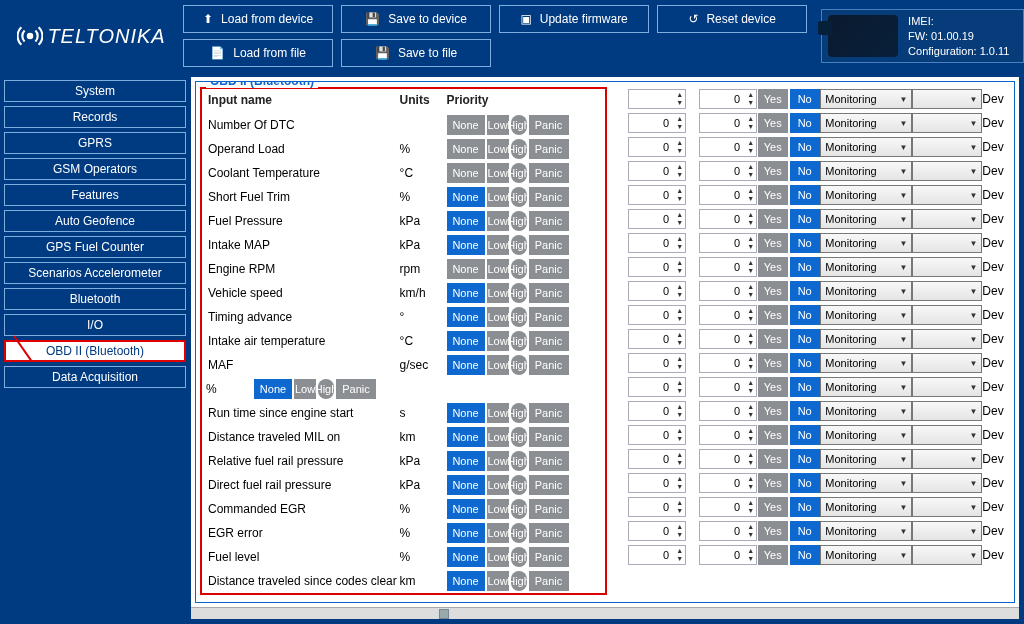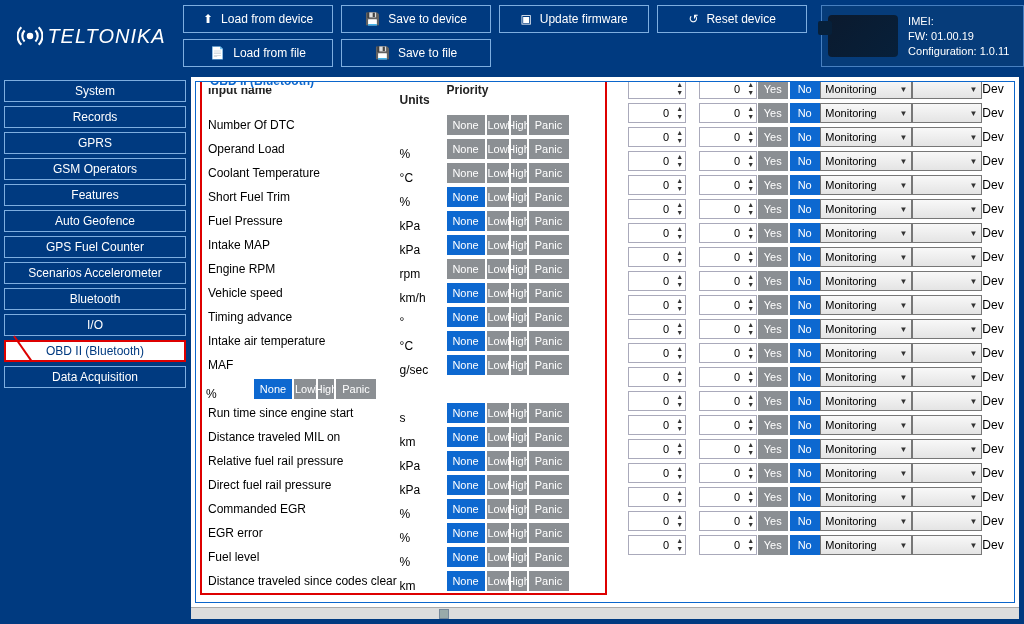--- a/index.html
+++ b/index.html
@@ -2,48 +2,48 @@
 <html><head>
   <meta charset="utf-8">
   <style>
     * { box-sizing: border-box; }
     body { margin: 0; font-family: "Segoe UI", Tahoma, sans-serif; font-size: 12px; background: #003a80; color: #000; width: 1024px; height: 624px; overflow: hidden; }
     .topbar { height: 72px; background: #003a80; display: flex; align-items: center; }
     .logo { width: 190px; height: 72px; display: flex; align-items: center; justify-content: center; color: #fff; font-style: italic; font-weight: 400; font-size: 20px; letter-spacing: 1px; }
     .logo svg { margin-right: 4px; }
     .tbuttons { display: grid; grid-template-columns: repeat(4, 150px); grid-template-rows: repeat(2, 28px); gap: 6px 8px; padding: 6px 0; }
     .tbutton { border: 1px solid #7eaee0; background: #003a80; color: #fff; display: flex; align-items: center; justify-content: center; gap: 8px; cursor: pointer; font-size: 12px; }
-    .devicebox { margin-left: 14px; border: 1px solid #4880c0; background: #063c7a; color: #fff; width: 210px; height: 62px; display: flex; align-items: center; gap: 10px; padding: 0 6px; }
+    .devicebox { margin-left: 14px; border: 1px solid #4880c0; background: #063c7a; color: #fff; width: 210px; height: 54px; display: flex; align-items: center; gap: 10px; padding: 0 6px; }
     .deviceimg { width: 70px; height: 42px; background: linear-gradient(135deg, #0b1a2e, #07203a); border-radius: 4px; position: relative; }
     .deviceimg::after { content: ""; position: absolute; top: 6px; left: -10px; width: 14px; height: 14px; background: #07203a; border-radius: 2px; }
     .devinfo div { line-height: 15px; font-size: 11px; }
     .main { display: flex; height: 552px; }
     .sidebar { width: 190px; background: #003a80; padding: 8px 4px; display: flex; flex-direction: column; gap: 4px; position: relative; }
     .navitem { border: 1px solid #7eaee0; background: #003a80; color: #fff; height: 22px; display: flex; align-items: center; justify-content: center; cursor: pointer; font-size: 12px; }
     .navitem.active { background: #fff; color: #003a80; border: 2px solid #d00; }
     .redline { position: absolute; width: 30px; height: 2px; background: #d00; transform-origin: left; }
     .content { flex: 1; background: #fff; border: 1px solid #003a80; margin: 4px 4px 4px 0; display: flex; flex-direction: column; overflow: hidden; }
     .fieldset { border: 1px solid #0b66cc; margin: 4px; padding: 6px 4px 7px; position: relative; flex: 1; overflow: hidden; display: flex; flex-direction: column; justify-content: flex-end; }
     .legend { position: absolute; top: -8px; left: 10px; background: #fff; color: #0b66cc; font-weight: 700; font-size: 12px; padding: 0 4px; }
     .tablewrap { border: 2px solid #d00; overflow: auto; flex: 1; }
     .headers { display: flex; font-weight: 700; color: #222; padding: 4px 4px 6px; }
     .row { display: flex; align-items: center; padding: 2px 4px; height: 24px; }
     .col-name { width: 198px; padding-left: 2px; }
-    .col-units { width: 48px; margin-top: 10px; }
+    .col-units { width: 48px; }
     .col-priority { width: 158px; display: flex; gap: 2px; }
     .col-low, .col-high { width: 90px; display: flex; justify-content: flex-end; align-items: center; }
     .col-ev { width: 80px; display: flex; gap: 2px; justify-content: center; }
     .col-op { width: 98px; }
     .col-sms { width: 82px; }
     .col-smscmd { width: 30px; overflow: hidden; white-space: nowrap; }
     .prio-btn, .ev-btn { height: 20px; color: #fff; border: none; font-size: 11px; cursor: pointer; display: inline-flex; align-items: center; justify-content: center; }
     .prio-btn { width: 38px; }
     .prio-btn.none { width: 38px; }
     .prio-btn.low { width: 22px; }
-    .prio-btn.high { width: 16px; }
+    .prio-btn.high { width: 16px; border-radius: 10px; }
     .prio-btn.panic { width: 40px; }
     .ev-btn { width: 30px; }
     .btn-gray { background: #8b8f93; }
     .btn-blue { background: #0d68d0; }
     .spin { width: 58px; height: 20px; border: 1px solid #aab; background: #fff; position: relative; display: flex; align-items: center; justify-content: flex-end; padding-right: 16px; font-size: 11px; }
     .spin .arrows { position: absolute; right: 2px; top: 1px; display: flex; flex-direction: column; font-size: 7px; line-height: 8px; color: #333; }
     .combo { width: 92px; height: 20px; border: 1px solid #777; background: linear-gradient(#f8f8f8,#e4e4e4); display: flex; align-items: center; justify-content: space-between; padding: 0 4px; font-size: 11px; }
     .combo.small { width: 70px; }
     .combo .tri { font-size: 8px; color: #333; }
     .hdr { font-weight: 700; }

